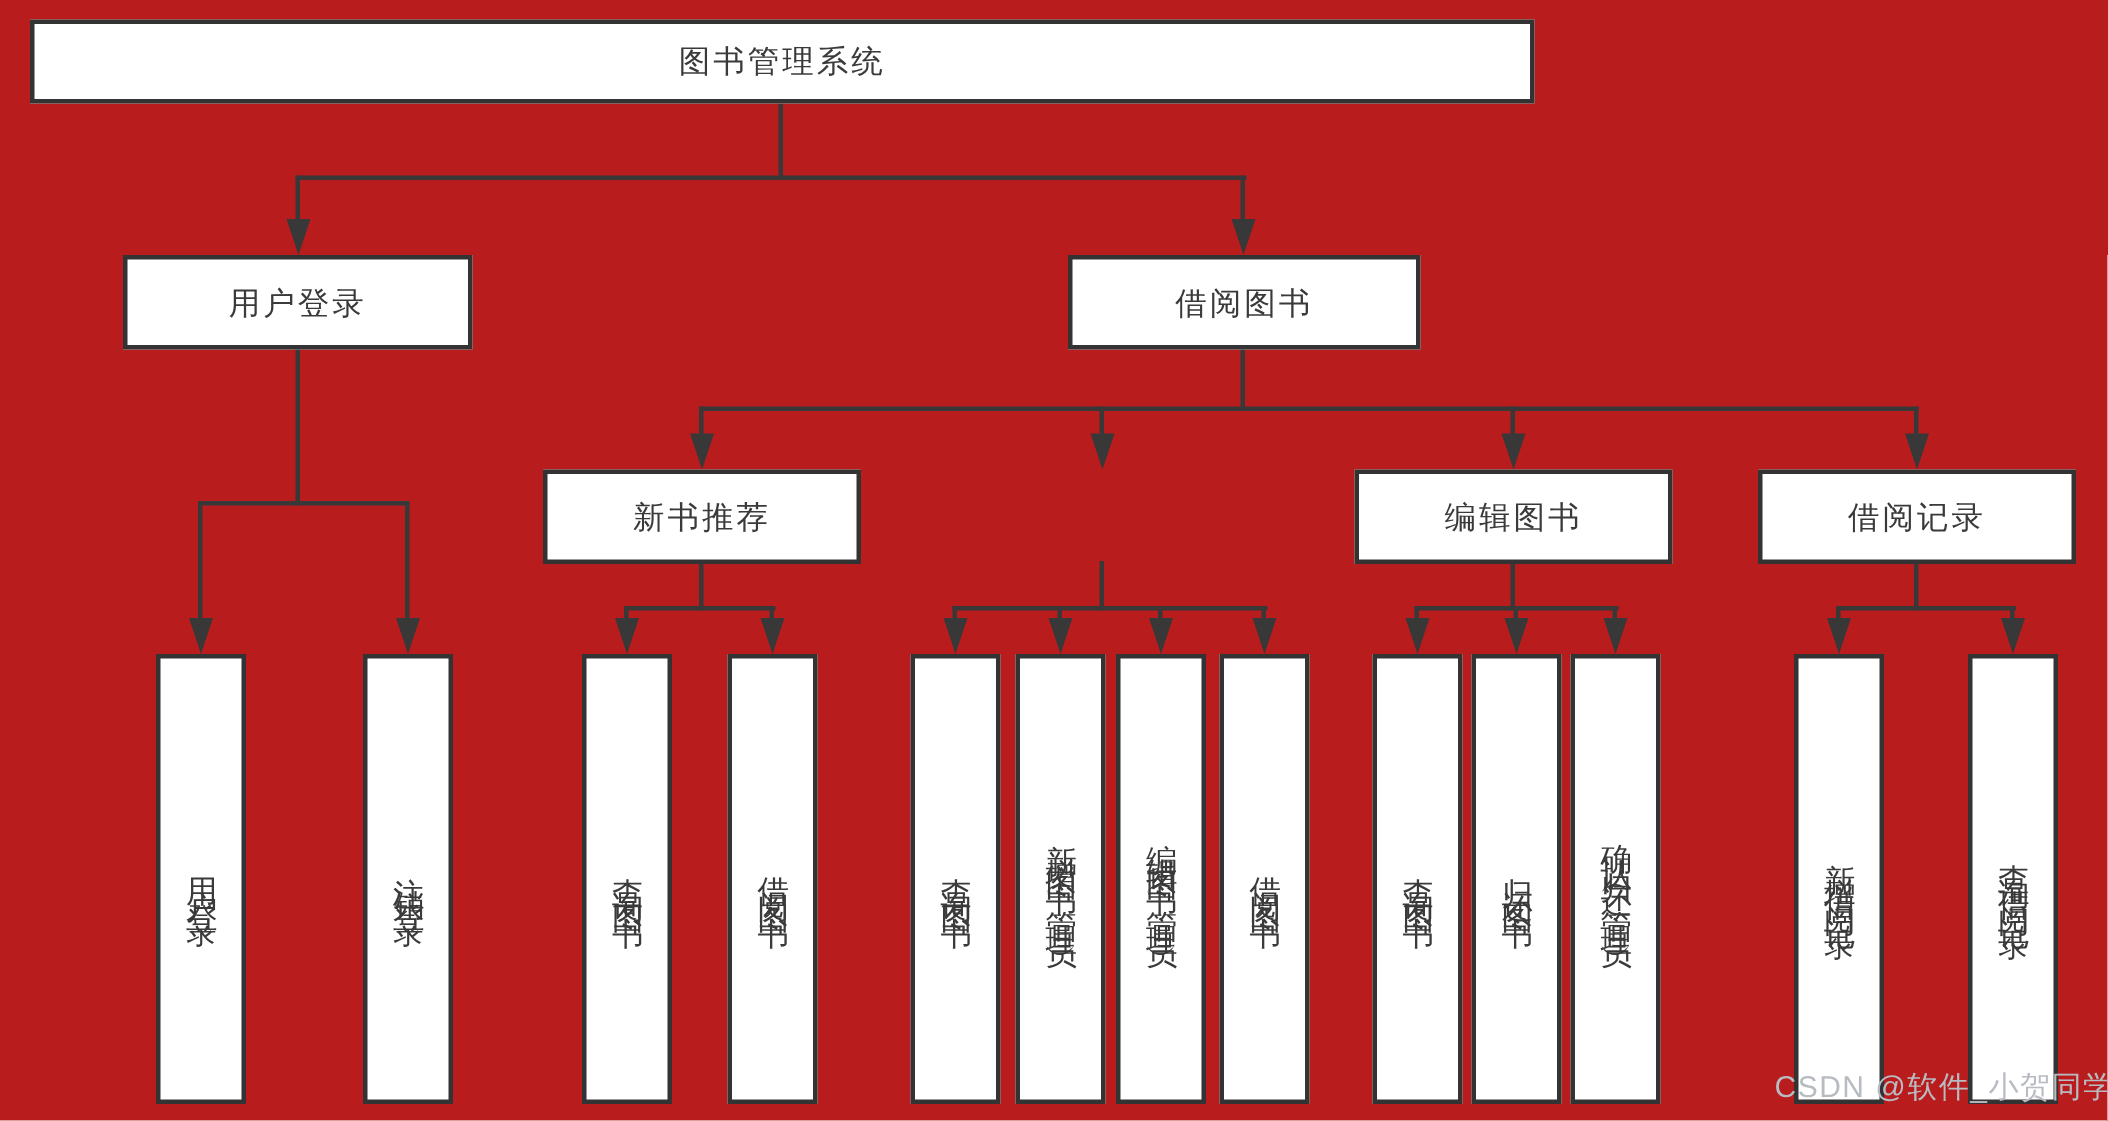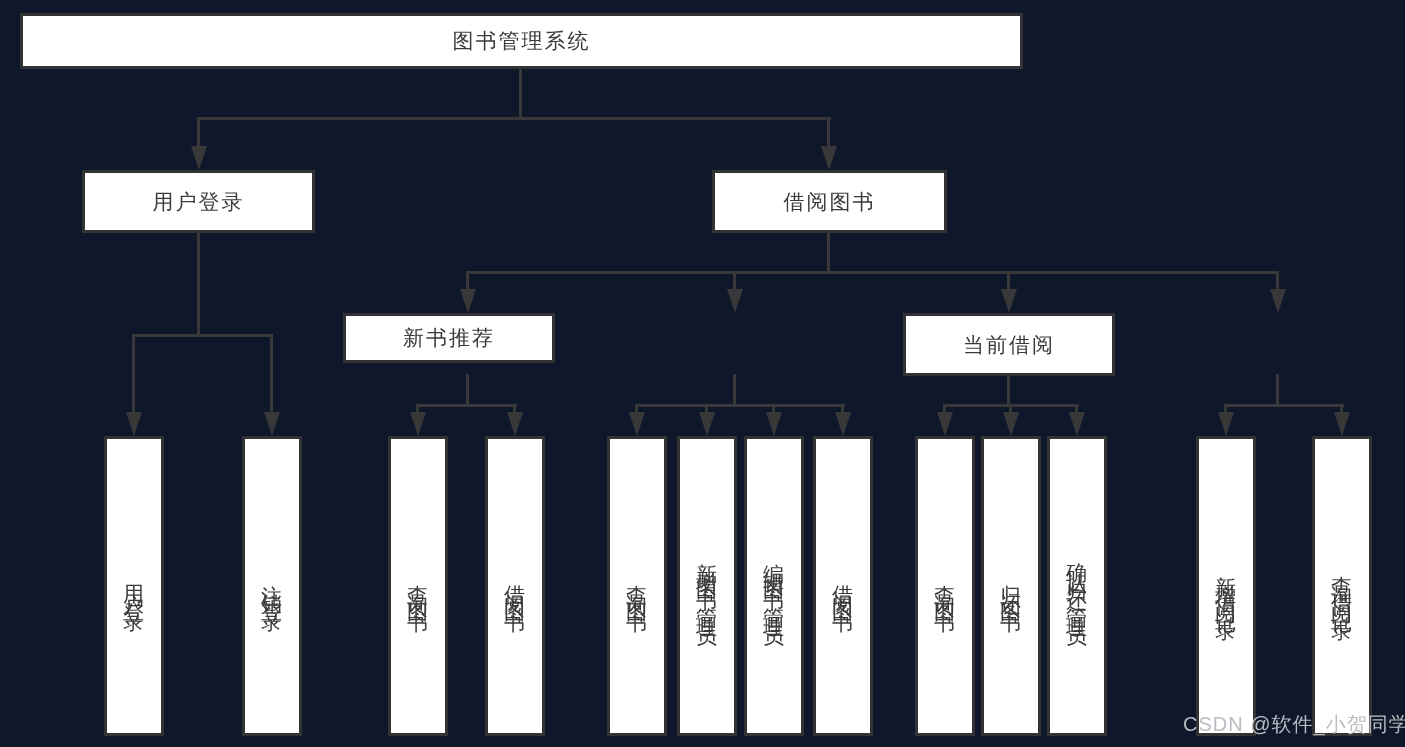--- a/index.html
+++ b/index.html
@@ -1,20 +1,20 @@
 <!DOCTYPE html>
 <html><head>
 <meta charset="utf-8">
 <style>
   html, body { margin: 0; padding: 0; background: #ffffff; }
   #stage {
     position: relative;
     width: 1405px;
     height: 747px;
-    background: #0f172a;
+    background: #b91c1c;
     font-family: "Liberation Sans", "DejaVu Sans", sans-serif;
     overflow: hidden;
     text-decoration: underline;
   }
   .node {
     position: absolute;
     box-sizing: border-box;
     border: 3px solid #333333;
     background: #ffffff;
     display: flex;
@@ -107,25 +107,28 @@
   <div class="line" style="left:466px; top:271px; width:813px; height:3px;"></div>
   <div class="line" style="left:466px; top:271px; width:3px; height:21px;"></div>
   <div class="arrowhead" style="left:460px; top:289px;"></div>
   <div class="line" style="left:733px; top:271px; width:3px; height:21px;"></div>
   <div class="arrowhead" style="left:727px; top:289px;"></div>
   <div class="line" style="left:1007px; top:271px; width:3px; height:21px;"></div>
   <div class="arrowhead" style="left:1001px; top:289px;"></div>
   <div class="line" style="left:1276px; top:271px; width:3px; height:21px;"></div>
   <div class="arrowhead" style="left:1270px; top:289px;"></div>
 
-  <div class="node" style="left:343px; top:313px; width:212px; height:50px;">
+  <div class="node" style="left:362px; top:313px; width:212px; height:63px;">
     <span>新书推荐</span>
   </div>
   <div class="node" style="left:903px; top:313px; width:212px; height:63px;">
-    <span>当前借阅</span>
+    <span>编辑图书</span>
+  </div>
+  <div class="node" style="left:1172px; top:313px; width:212px; height:63px;">
+    <span>借阅记录</span>
   </div>
 
   <div class="line" style="left:466px; top:374px; width:3px; height:33px;"></div>
   <div class="line" style="left:733px; top:374px; width:3px; height:33px;"></div>
   <div class="line" style="left:1007px; top:374px; width:3px; height:33px;"></div>
   <div class="line" style="left:1276px; top:374px; width:3px; height:33px;"></div>
 
   <div class="line" style="left:416px; top:404px; width:101px; height:3px;"></div>
   <div class="line" style="left:635px; top:404px; width:210px; height:3px;"></div>
   <div class="line" style="left:943px; top:404px; width:136px; height:3px;"></div>

